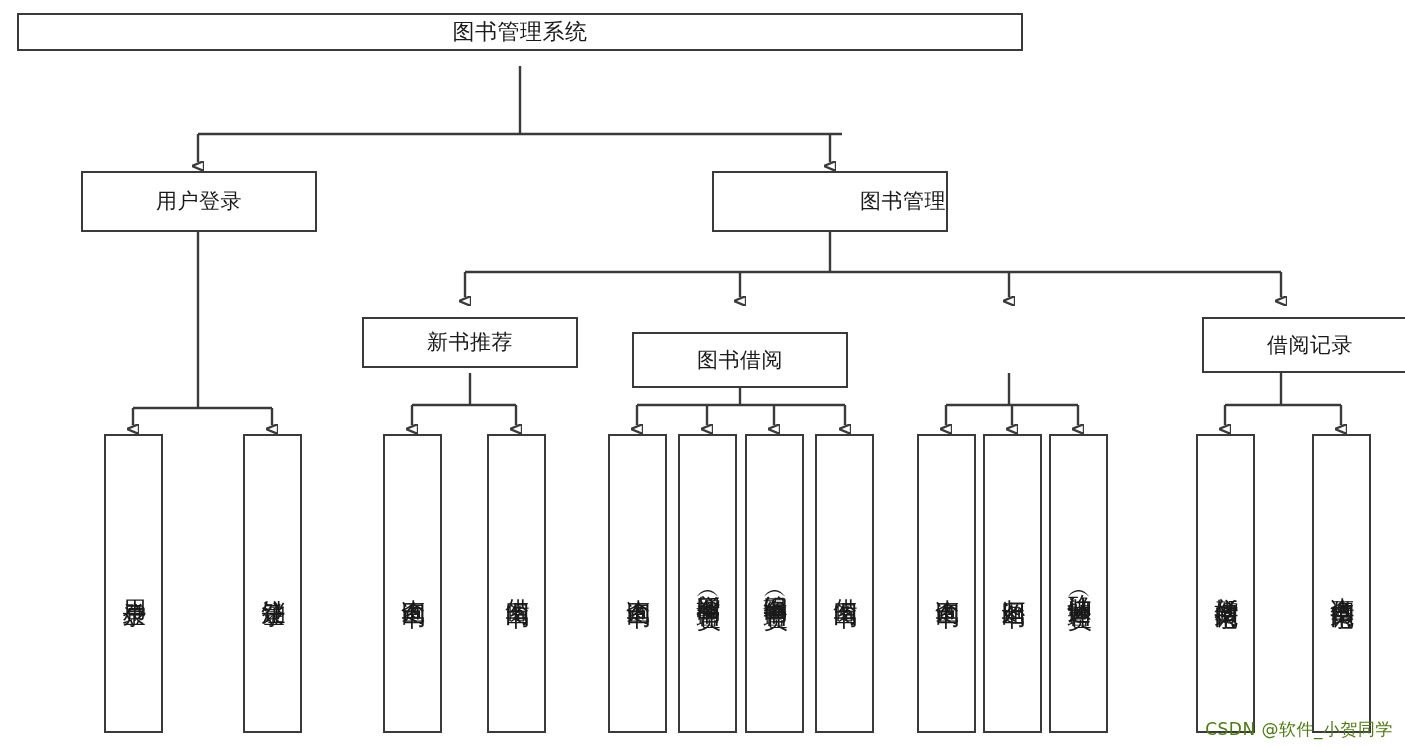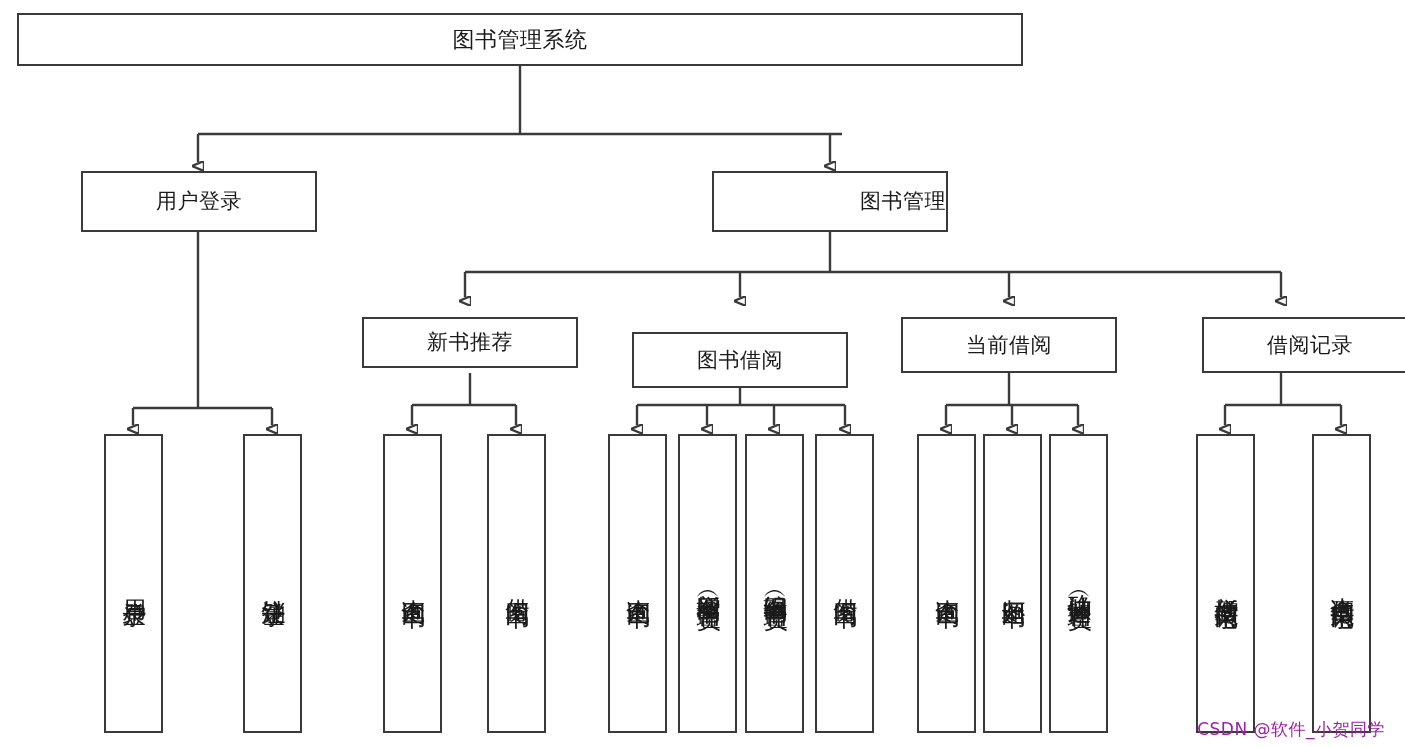--- a/index.html
+++ b/index.html
@@ -63,24 +63,24 @@
     height: 747px;
     pointer-events: none;
   }
   svg.links path, svg.links line {
     stroke: #3a3a3a;
     stroke-width: 2.4;
     fill: none;
   }
   .watermark {
     position: absolute;
-    right: 20px;
+    right: 12px;
     bottom: 6px;
     font-size: 17px;
-    color: #a21caf;
+    color: #4d7c0f;
     letter-spacing: 0.5px;
     white-space: nowrap;
   }
 </style>
 </head>
 <body>
 
 <div id="canvas">
 
   <svg class="links" viewBox="0 0 1405 747">
@@ -124,43 +124,40 @@
     <path d="M946,405 L946,425" marker-end="url(#arrow)"></path>
     <path d="M1012,405 L1012,425" marker-end="url(#arrow)"></path>
     <path d="M1078,405 L1078,425" marker-end="url(#arrow)"></path>
 
     <path d="M1281,373 L1281,405"></path>
     <path d="M1225,405 L1341,405"></path>
     <path d="M1225,405 L1225,425" marker-end="url(#arrow)"></path>
     <path d="M1341,405 L1341,425" marker-end="url(#arrow)"></path>
   </svg>
 
-  <div class="node horiz root" style="left:17px; top:13px; width:1006px; height:53px;">
+  <div class="node horiz root" style="left:17px; top:13px; width:1006px; height:38px;">
     <span class="label">图书管理系统</span>
   </div>
 
   <div class="node horiz" style="left:81px; top:171px; width:236px; height:61px;">
     <span class="label">用户登录</span>
   </div>
 
   <div class="node horiz" style="left:712px; top:171px; width:236px; height:61px;justify-content:flex-end;">
     <span class="label">图书管理</span>
   </div>
 
   <div class="node horiz" style="left:362px; top:317px; width:216px; height:51px;">
     <span class="label">新书推荐</span>
   </div>
 
   <div class="node horiz" style="left:632px; top:332px; width:216px; height:56px;">
     <span class="label">图书借阅</span>
   </div>
 
-  <div class="node horiz" style="left:901px; top:317px; width:216px; height:56px;">
-    <span class="label">当前借阅</span>
-  </div>
 
   <div class="node horiz" style="left:1173px; top:317px; width:216px; height:56px;margin-left:29px;">
     <span class="label">借阅记录</span>
   </div>
 
   <div class="node vert" style="left:104px; top:434px; width:59px; height:299px;">
     <span class="label">用户登录</span>
   </div>
 
   <div class="node vert" style="left:243px; top:434px; width:59px; height:299px;">

